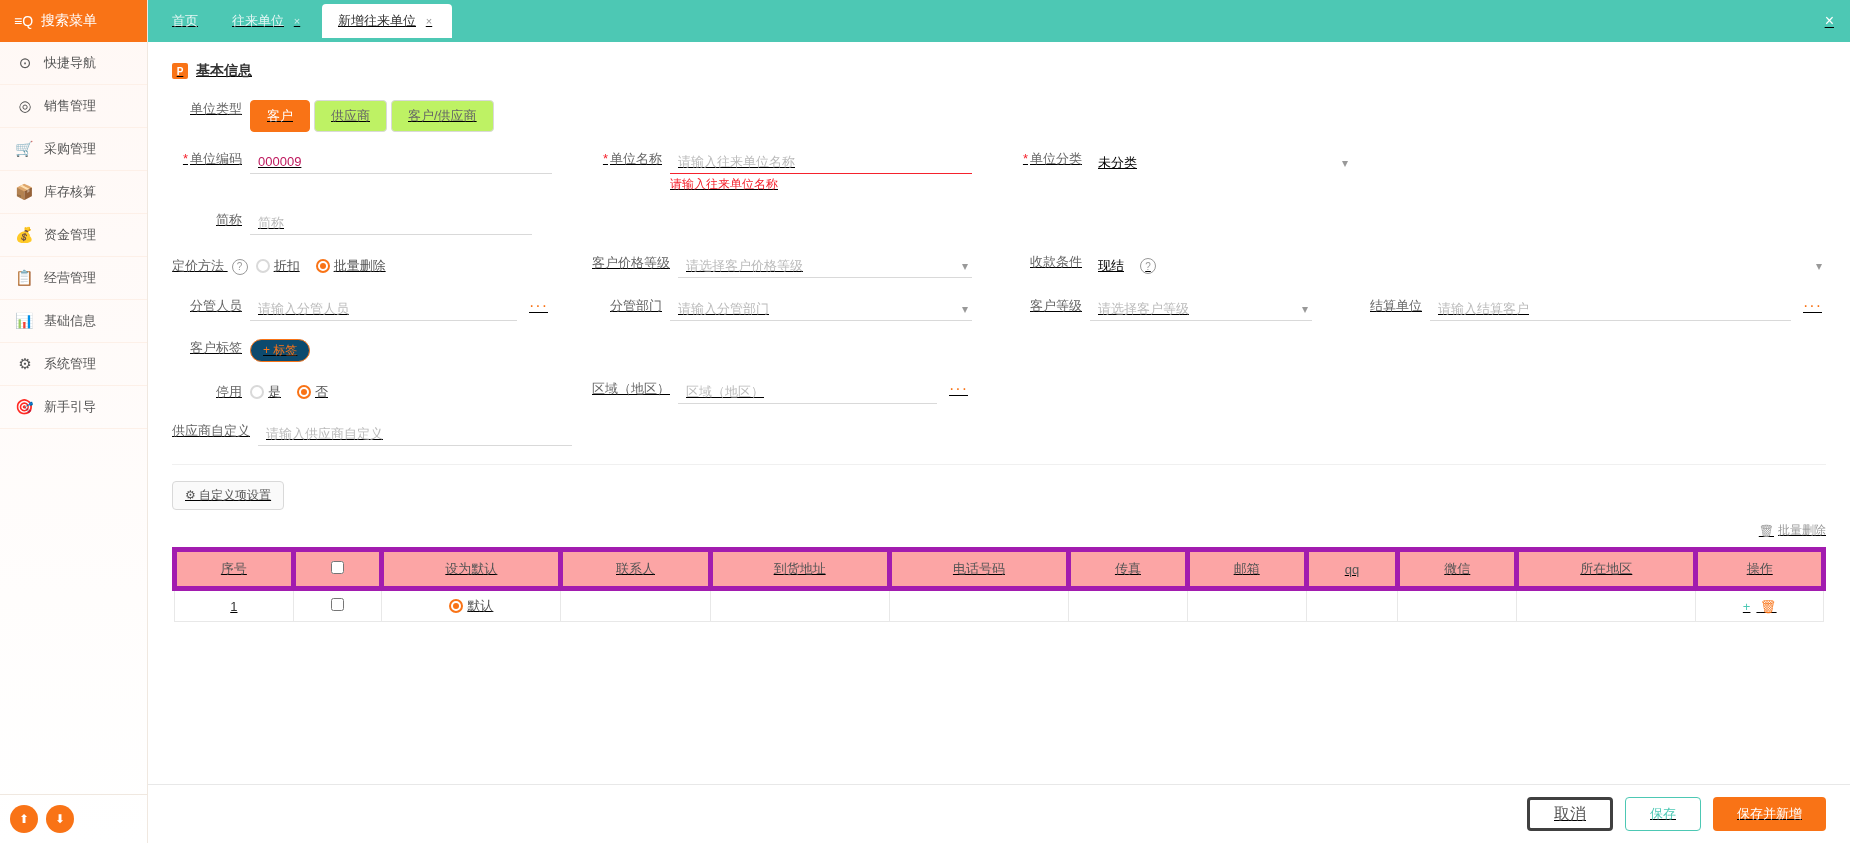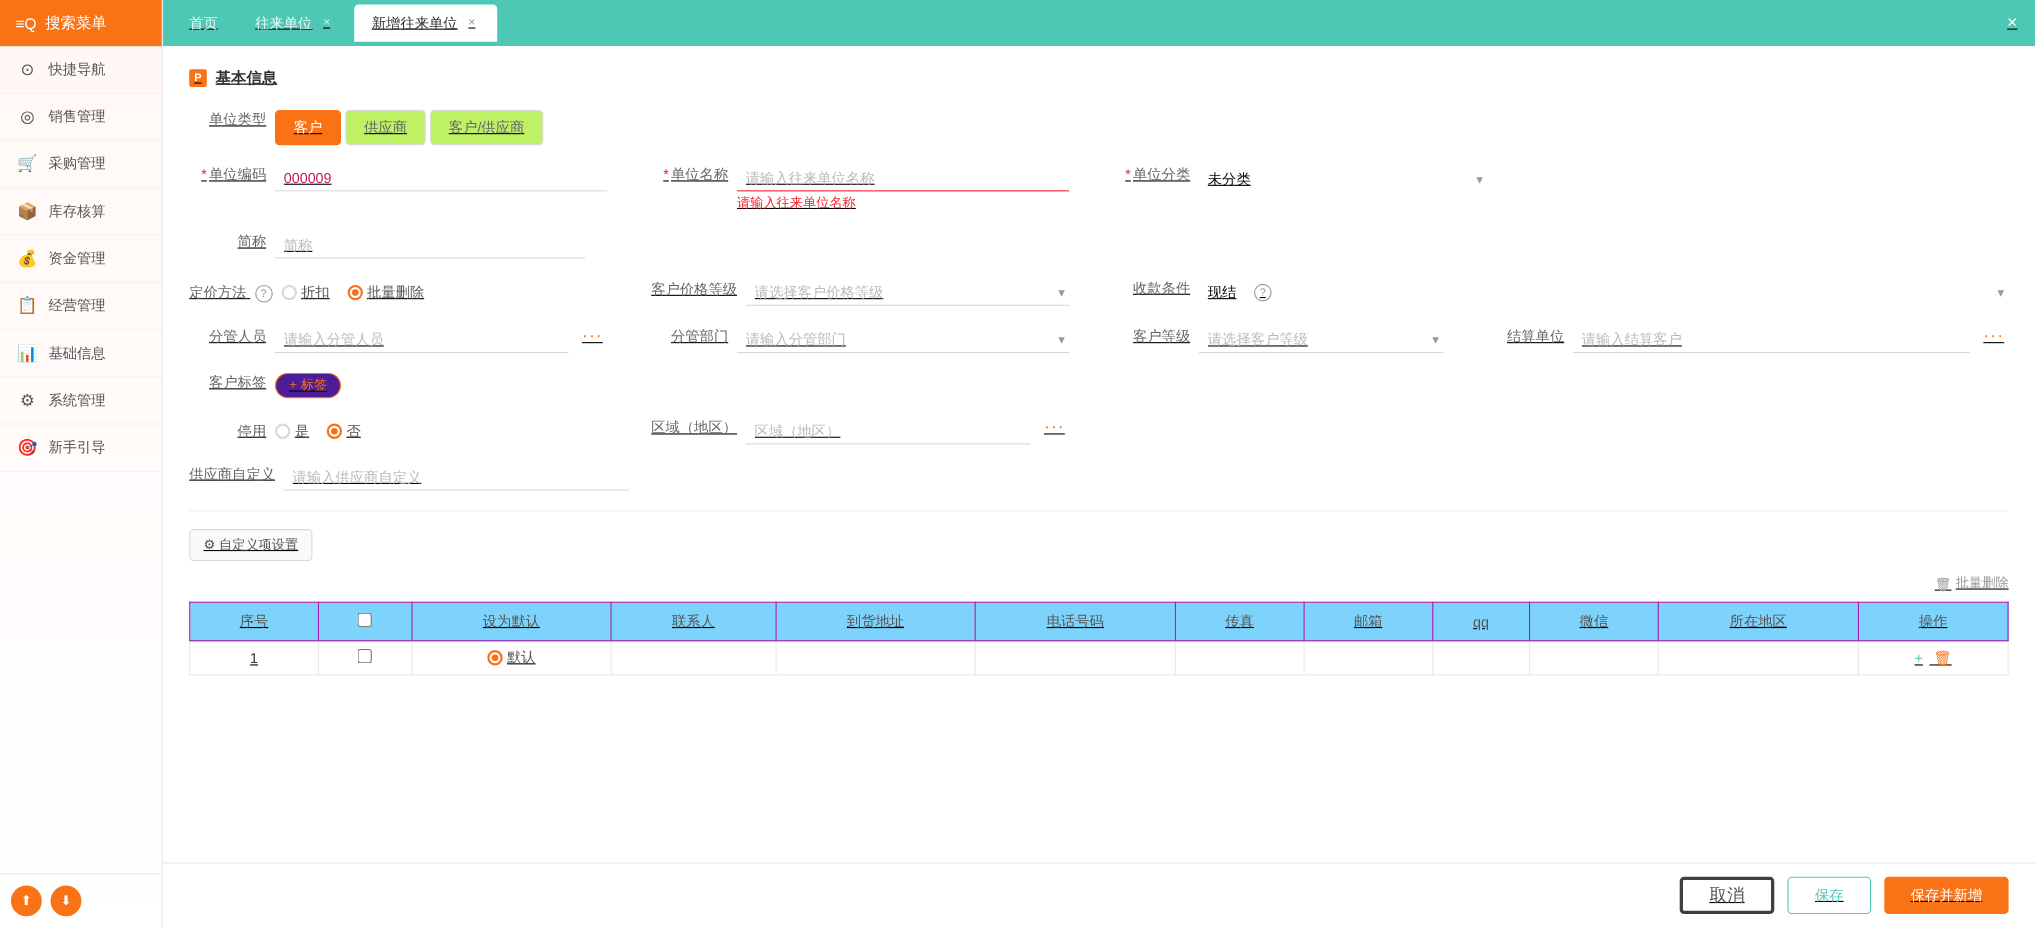--- a/index.html
+++ b/index.html
@@ -217,21 +217,21 @@
     .radio-dot {
       width: 6px; height: 6px;
       border-radius: 50%;
       background: #f97316;
     }
 
     
     .tag-btn {
       border: 1px solid #f97316;
       color: #f97316;
-      background: #4c1d95;
+      background: #0c4a6e;
       border-radius: 20px;
       padding: 2px 12px;
       font-size: 12px;
       cursor: pointer;
       display: flex; align-items: center; gap: 4px;
     }
 
     
     .more-btn {
       color: #f97316;
@@ -265,22 +265,22 @@
     }
 
     
     .data-table {
       width: 100%;
       border-collapse: collapse;
       font-size: 13px;
       margin-top: 8px;
     }
     .data-table th {
-      background: #7dd3fc;
-      border: 1px solid #a21caf;
+      background: #fca5a5;
+      border: 5px solid #a21caf;
       padding: 8px 10px;
       text-align: center;
       font-weight: normal;
       color: #555;
     }
     .data-table td {
       border: 1px solid #e8e8e8;
       padding: 6px 10px;
       text-align: center;
       color: #333;

